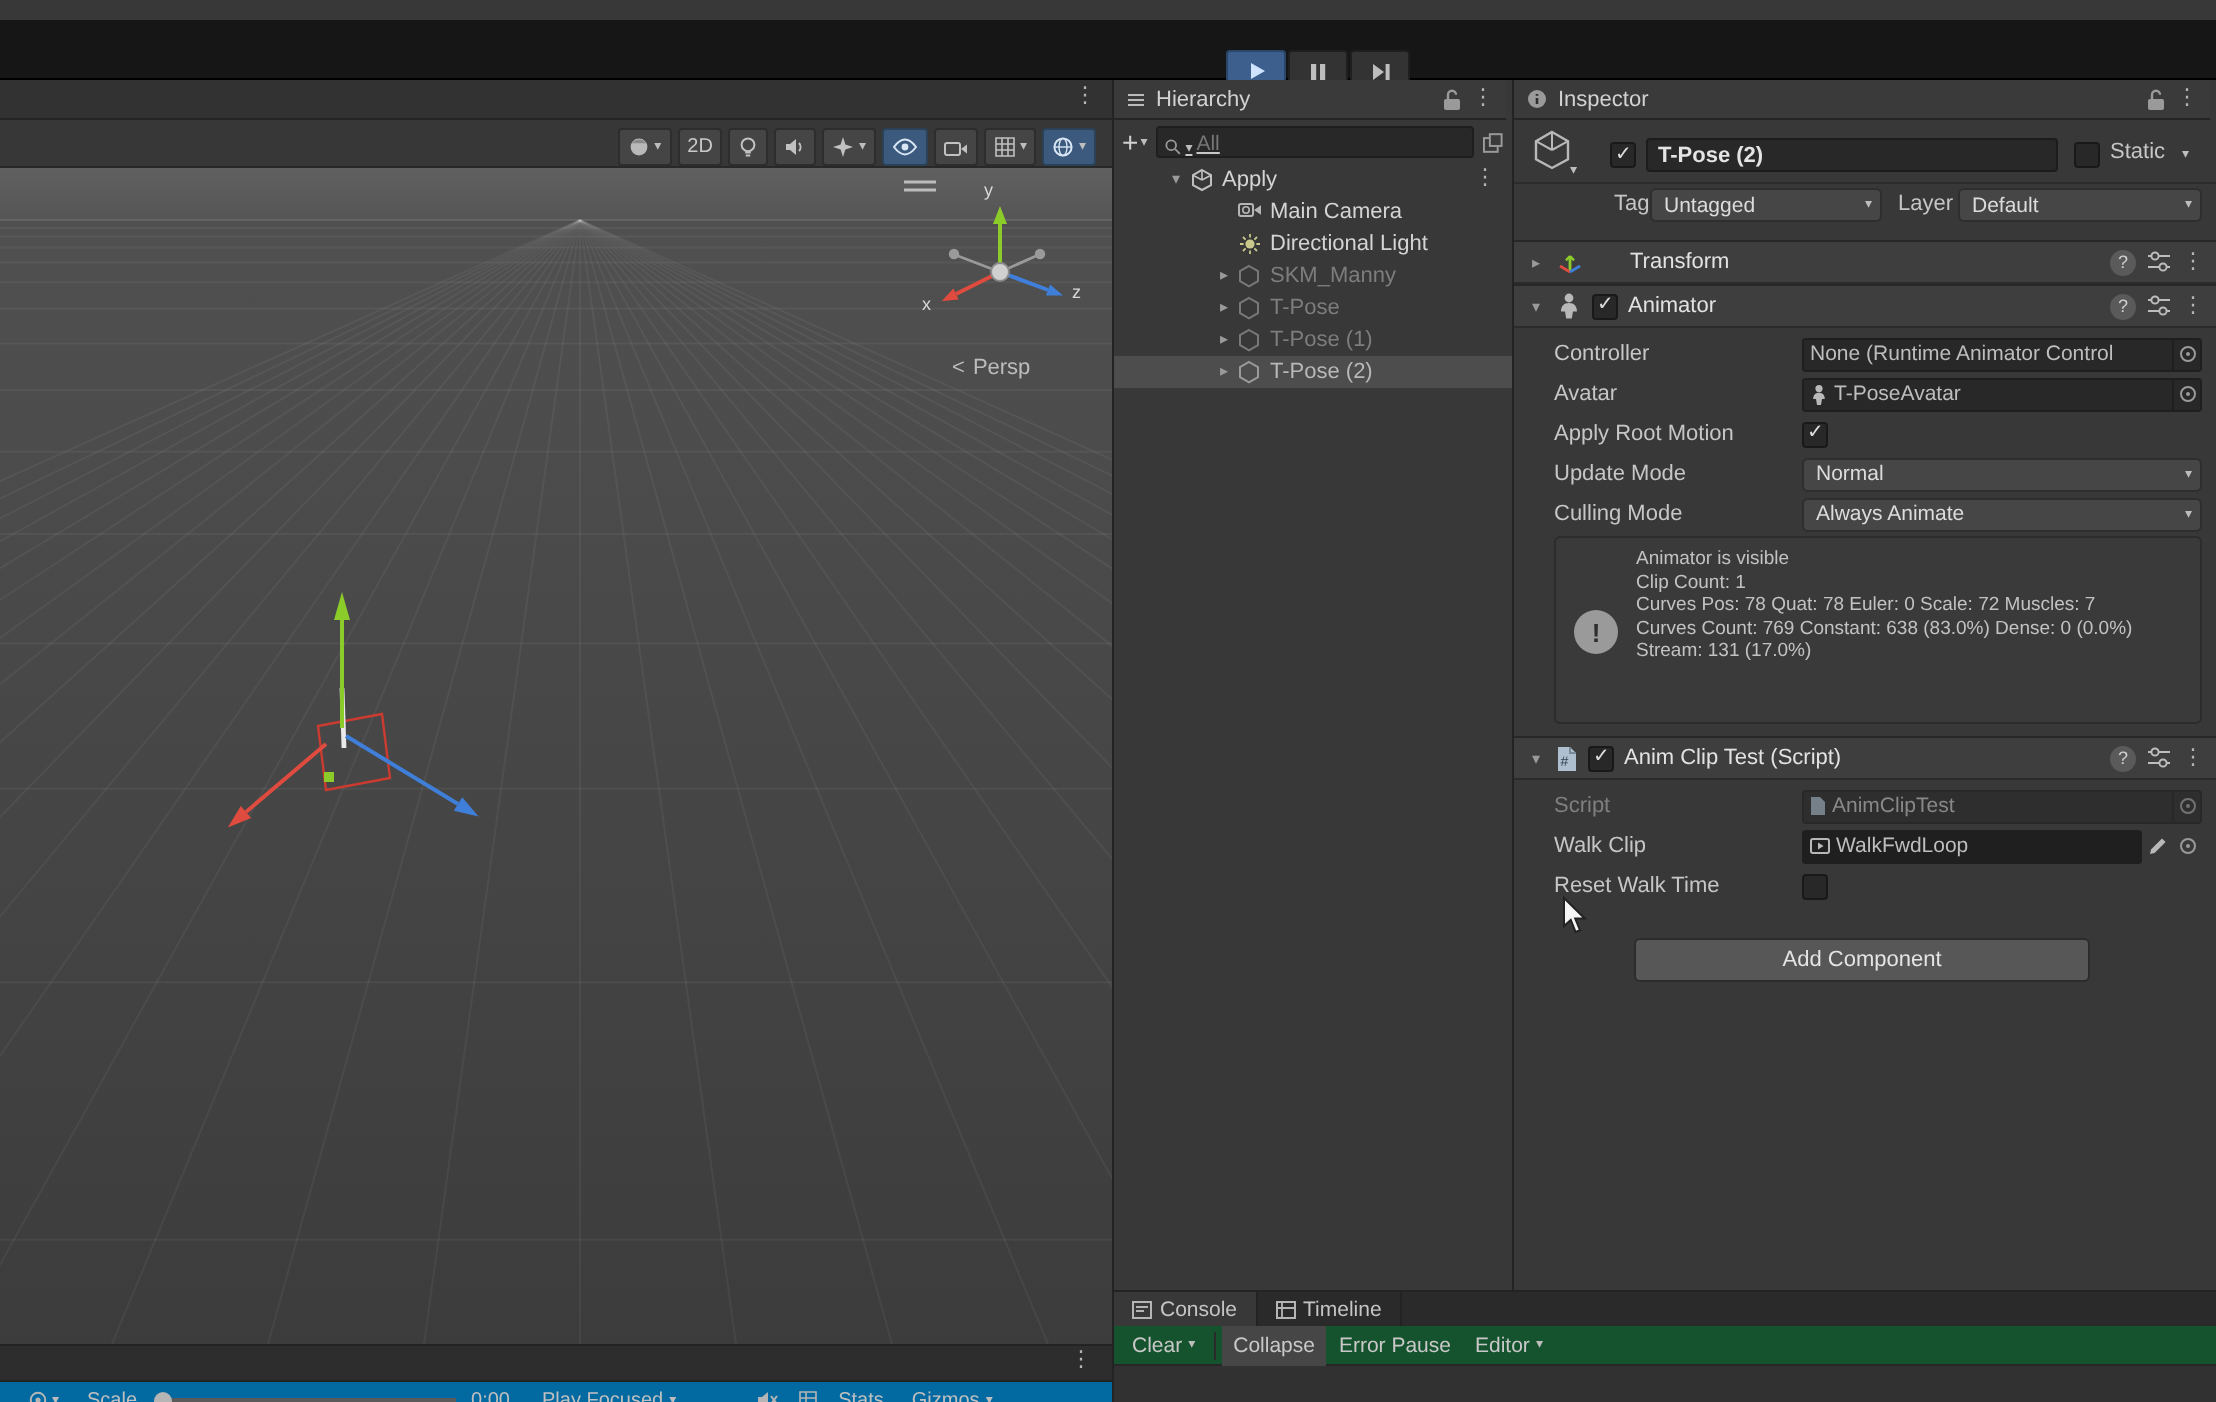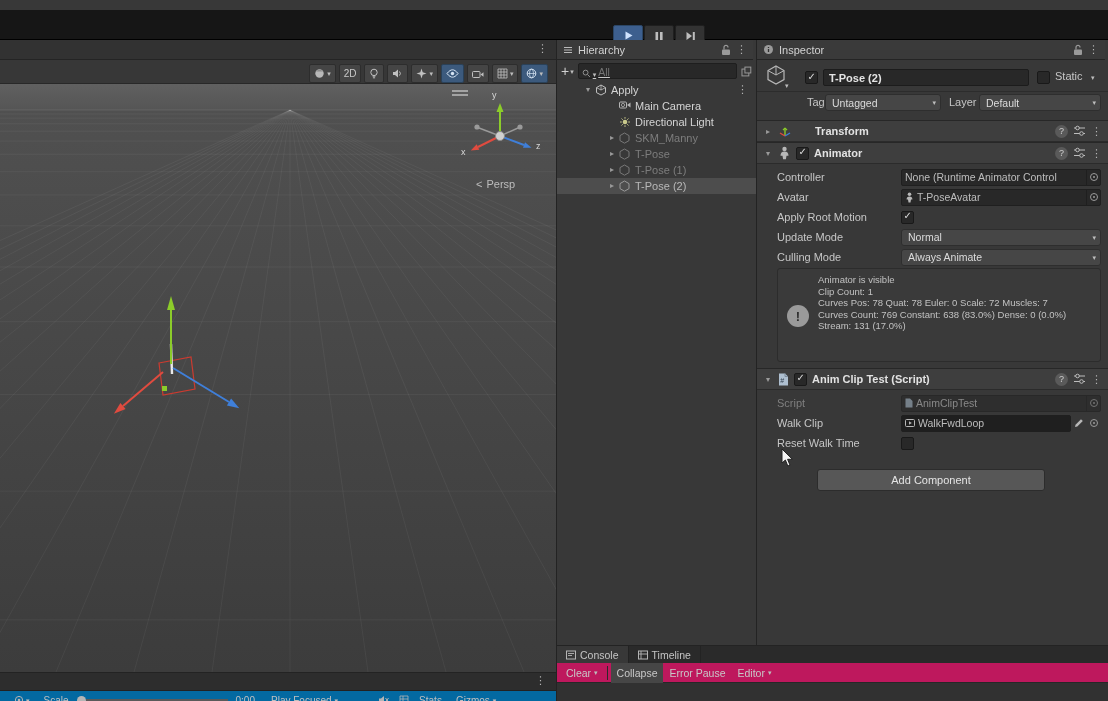--- a/index.html
+++ b/index.html
@@ -50,21 +50,21 @@
   
   #inspector{position:absolute;left:756px;top:40px;width:352px;height:605px;background:#383838;border-left:1px solid #232323;}
   #go-header{position:absolute;left:0;top:20px;right:0;height:32px;border-bottom:1px solid #2c2c2c;}
   #name-field{position:absolute;left:66px;top:9px;width:206px;height:17px;background:#282828;border:1px solid #1c1c1c;border-radius:2px;color:#e4e4e4;font-weight:bold;font-size:11px;padding:0 5px;font-family:"Liberation Sans",sans-serif;outline:none;}
   .chk{width:13px;height:13px;background:#282828;border:1px solid #191919;border-radius:2px;position:relative;flex:none;}
   .chk.on:after{content:"\2713";position:absolute;left:1.5px;top:-1.5px;font-size:10px;color:#dcdcdc;}
   #tagbar{position:absolute;left:0;top:52px;right:0;height:22px;}
   .dd{height:17px;background:#464646;border:1px solid #2e2e2e;border-radius:3px;display:flex;align-items:center;padding:0 4px 0 6px;font-size:10.5px;color:#dcdcdc;}
   .dd .ddtxt{flex:1;white-space:nowrap;overflow:hidden;}
   .comp-hdr{position:absolute;left:0;right:0;height:22px;background:#3e3e3e;border-top:1px solid #272727;border-bottom:1px solid #2b2b2b;display:flex;align-items:center;gap:5px;padding:0 6px;}
-  .comp-title{font-weight:bold;font-size:11px;color:#e2e2e2;white-space:nowrap;}
+  .comp-title{font-weight:normal;font-size:11px;color:#e2e2e2;white-space:nowrap;}
   .spacer{flex:1;}
   .help-circ{width:13px;height:13px;border-radius:50%;background:#5a5a5a;color:#d0d0d0;font-size:9px;display:flex;align-items:center;justify-content:center;flex:none;}
   .irow{position:absolute;left:20px;width:324px;height:18px;display:flex;align-items:center;}
   .ilabel{width:124px;font-size:11px;color:#c6c6c6;white-space:nowrap;flex:none;}
   .ilabel.dimtxt{color:#7f7f7f;}
   .objfield{flex:1;height:17px;background:#282828;border:1px solid #1f1f1f;border-radius:2px;display:flex;align-items:center;font-size:10.5px;color:#bdbdbd;overflow:hidden;}
   .objfield.darker{background:#1f1f1f;}
   .objfield .txt{flex:1;white-space:nowrap;overflow:hidden;padding:0 2px 0 3px;}
   .objfield.dimmed{opacity:.6;}
   .picker{width:14px;align-self:stretch;border-left:1px solid #1f1f1f;display:flex;align-items:center;justify-content:center;flex:none;}
@@ -73,21 +73,21 @@
   #info-box{position:absolute;left:20px;top:228px;width:324px;height:94px;background:#3a3a3a;border:1px solid #2c2c2c;border-radius:3px;}
   #info-box .warn{position:absolute;left:9px;top:36px;width:22px;height:22px;border-radius:50%;background:#9a9a9a;color:#2e2e2e;font-weight:bold;font-size:13px;display:flex;align-items:center;justify-content:center;}
   #info-box .lines{position:absolute;left:40px;top:5px;right:4px;font-size:9.5px;line-height:11.5px;color:#c2c2c2;}
   #add-comp{position:absolute;left:60px;top:429px;width:228px;height:22px;background:#575757;border:1px solid #2c2c2c;border-radius:3px;display:flex;align-items:center;justify-content:center;font-size:11px;color:#e4e4e4;}
 
   
   #console{position:absolute;left:556px;top:645px;width:552px;height:56px;background:#313131;border-left:1px solid #232323;border-top:1px solid #232323;}
   #console-tabs{position:absolute;left:0;top:0;right:0;height:17px;background:#2a2a2a;display:flex;}
   .tab{height:17px;display:flex;align-items:center;gap:4px;padding:0 9px;font-size:10.5px;color:#c4c4c4;border-right:1px solid #232323;}
   .tab.active{background:#383838;}
-  #console-toolbar{position:absolute;left:0;top:17px;right:0;height:20px;background:#be185d;border-bottom:1px solid #272727;display:flex;align-items:center;padding-left:3px;}
+  #console-toolbar{position:absolute;left:0;top:17px;right:0;height:20px;background:#14532d;border-bottom:1px solid #272727;display:flex;align-items:center;padding-left:3px;}
   .cbtn{height:20px;display:flex;align-items:center;padding:0 6px;font-size:10.5px;color:#c8c8c8;gap:3px;}
   .cbtn.toggled{background:#464646;}
   .vdiv{width:1px;height:14px;background:#2a2a2a;margin:0 3px;}
 
   #cursor{position:absolute;left:781px;top:448px;z-index:50;pointer-events:none;}
 </style>
 </head>
 <body>
 <div id="app">
 

